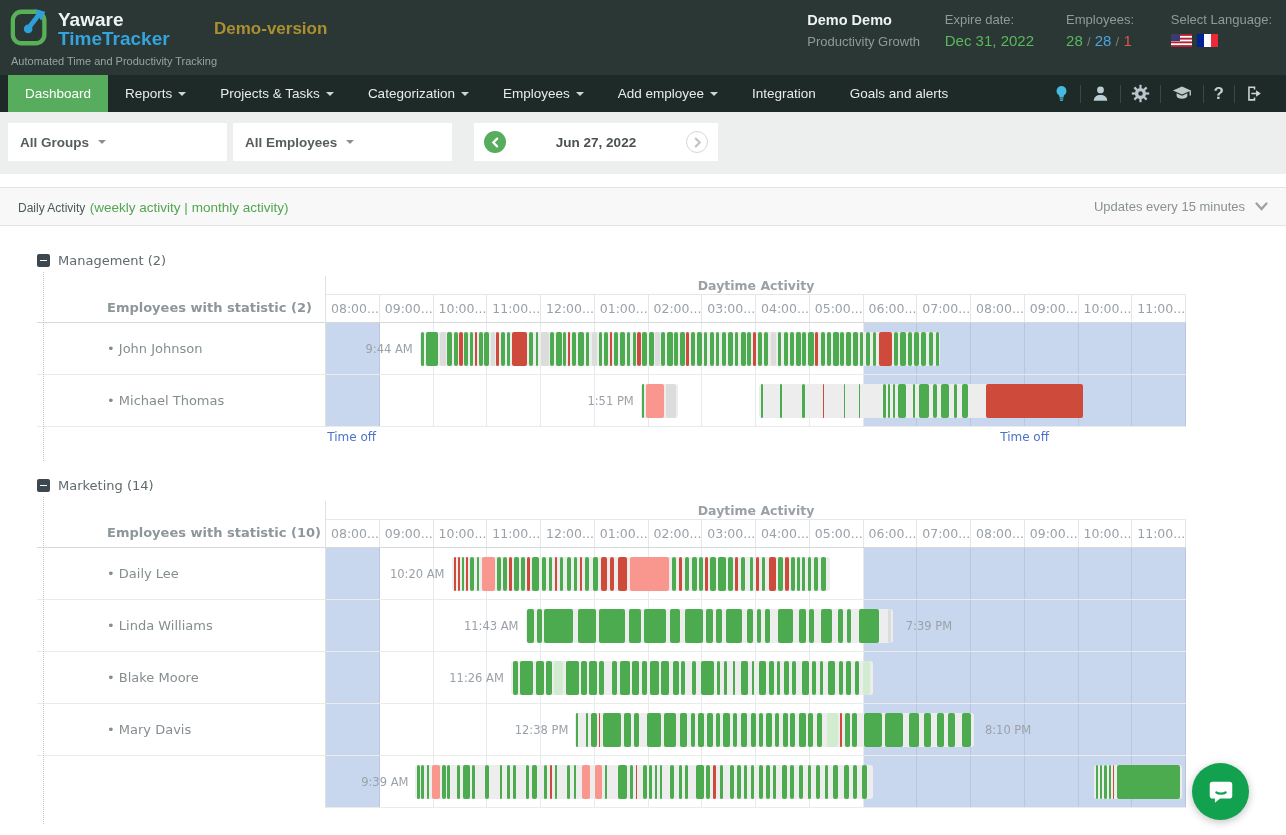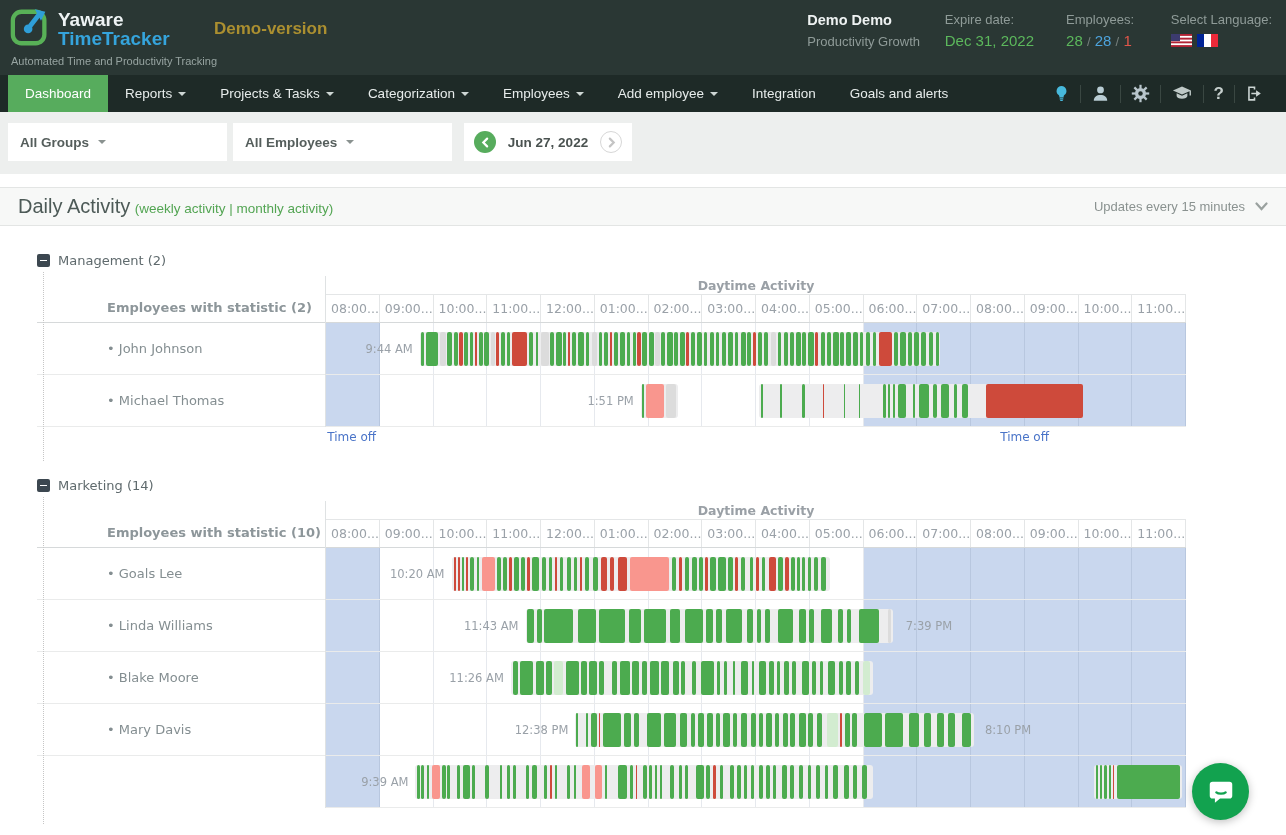--- a/index.html
+++ b/index.html
@@ -38,30 +38,30 @@
   .nav-sep { width:1px; height:18px; background:#3a4742; }
   .q-glyph { font-size:17px; font-weight:bold; color:#c6cfcd; }
 
   
   .filters { background:#edefee; padding:11px 0 0 8px; height:62px; display:flex; gap:6px; }
   .fbox { background:#fff; height:38px; display:flex; align-items:center; cursor:pointer; }
   .fbox.dd { width:219px; padding:0 12px; justify-content:flex-start; }
   .fbox-label { font-size:13.5px; font-weight:bold; color:#555e5c; }
   .dd-caret { width:0; height:0; border-left:4px solid transparent; border-right:4px solid transparent;
               border-top:4px solid #8a9290; margin-left:9px; }
-  .datebox { width:168px; justify-content:space-between; padding:0 10px; margin-left:6px;}
+  .datebox { width:244px; justify-content:space-between; padding:0 10px; margin-left:16px;}
   .date-txt { font-size:13.5px; font-weight:bold; color:#4a5250; }
   .circ { width:22px; height:22px; border-radius:50%; display:flex; align-items:center; justify-content:center; }
   .circ.green { background:#57ac5d; }
   .circ.gray { background:#fff; border:1px solid #d7d7d7; }
 
   
   .activity-strip { margin-top:13px; height:39px; background:#f7f8f7; border-top:1px solid #e3e5e4;
     border-bottom:1px solid #e3e5e4; display:flex; align-items:center; justify-content:space-between; padding:0 18px; }
-  .da-title { font-size:20px; color:#4d5a57; }
+  .da-title { font-size:12px; color:#4d5a57; }
   .da-links { font-size:13.5px; color:#53a553; }
   .da-link { color:#53a553; cursor:pointer; }
   .da-updates { font-size:13px; color:#8a9290; display:flex; align-items:center; gap:10px; cursor:pointer; }
 
   
   .content { background:#fff; position:relative; padding:26px 0 0 37px; }
   .section { position:relative; margin-bottom:32px; }
   .dotline { position:absolute; left:6px; top:20px; bottom:-16px; border-left:1px dotted #c6c6c6; }
   .sec-head { display:flex; align-items:center; gap:8px; height:16px; }
   .collapse-ic { width:13px; height:13px; background:#3c4750; border-radius:2px; position:relative; cursor:pointer; flex:0 0 13px;}
@@ -473,21 +473,21 @@
       </div>
       <div class="section">
         <div class="dotline"></div>
         <div class="sec-head">
           <span class="collapse-ic"></span>
           <span class="sec-title">Marketing (14)</span>
         </div>
         <div class="tbl">
           <div class="col-names">
             <div class="stat-head">Employees with statistic (10)</div>
-            <div class="name-cell">• Goals Lee</div>
+            <div class="name-cell">• Daily Lee</div>
             <div class="name-cell">• Linda Williams</div>
             <div class="name-cell">• Blake Moore</div>
             <div class="name-cell">• Mary Davis</div>
           </div>
           <div class="col-chart">
             <div class="chart-htitle">Daytime Activity</div>
             <div class="chart-hlabels">
               <div class="tcol">08:00...</div>
               <div class="tcol">09:00...</div>
               <div class="tcol">10:00...</div>

